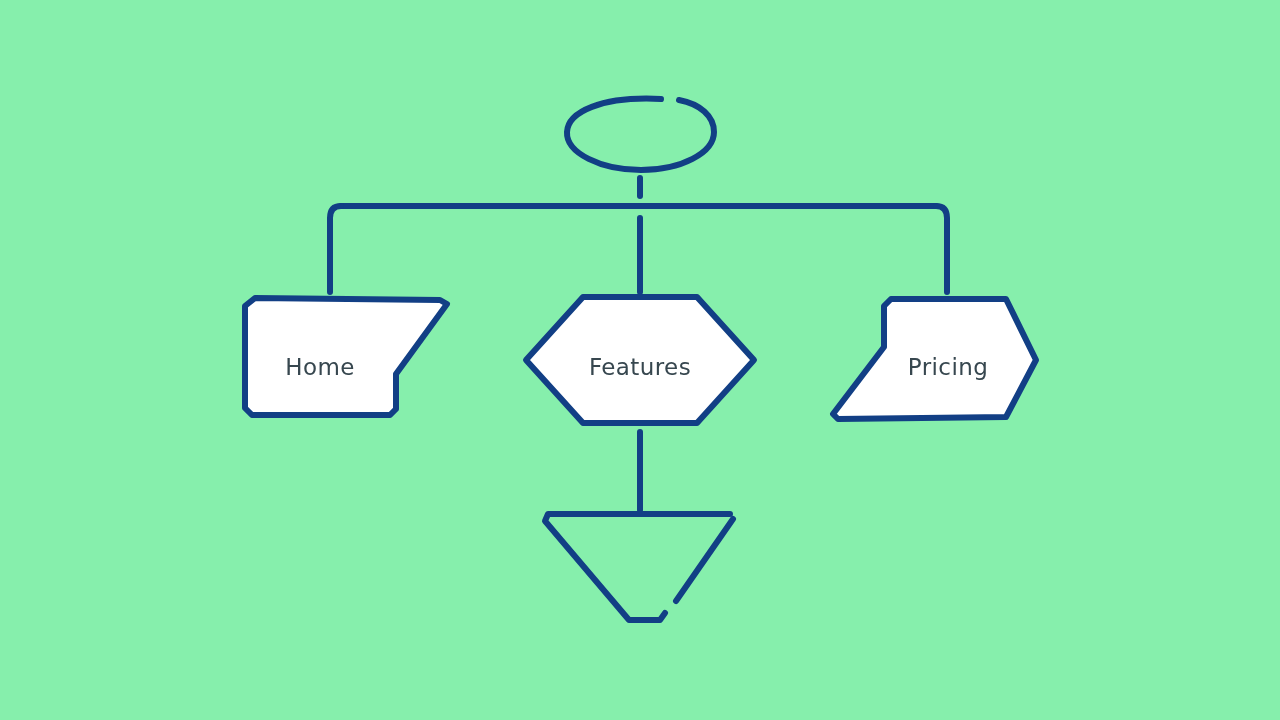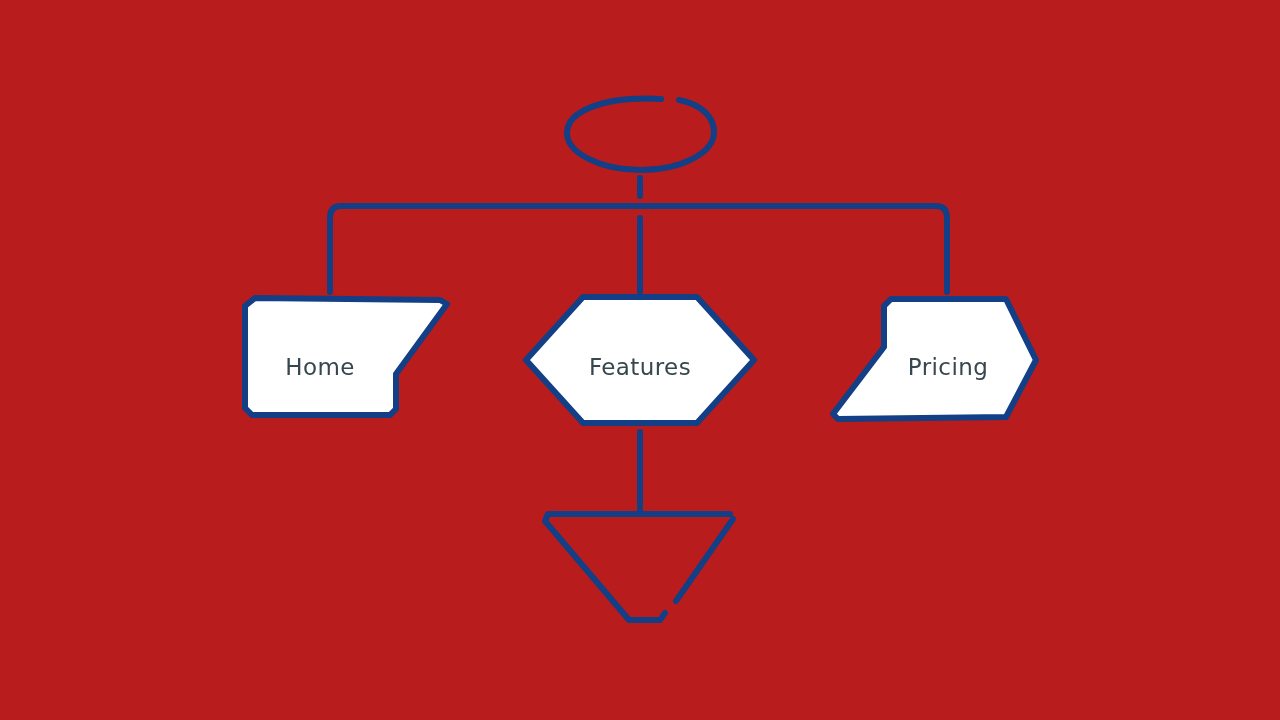--- a/index.html
+++ b/index.html
@@ -11,21 +11,21 @@
     overflow: hidden;
   }
   body {
     background: #f7f7f7;
     font-family: "Liberation Sans", sans-serif;
   }
   #diagram-canvas {
     position: relative;
     width: 1280px;
     height: 720px;
-    background: #b91c1c;
+    background: #86efac;
   }
   #flow-svg {
     display: block;
     width: 1280px;
     height: 720px;
   }
   .node-shape {
     fill: #ffffff;
     stroke: #123f85;
     stroke-width: 6;

